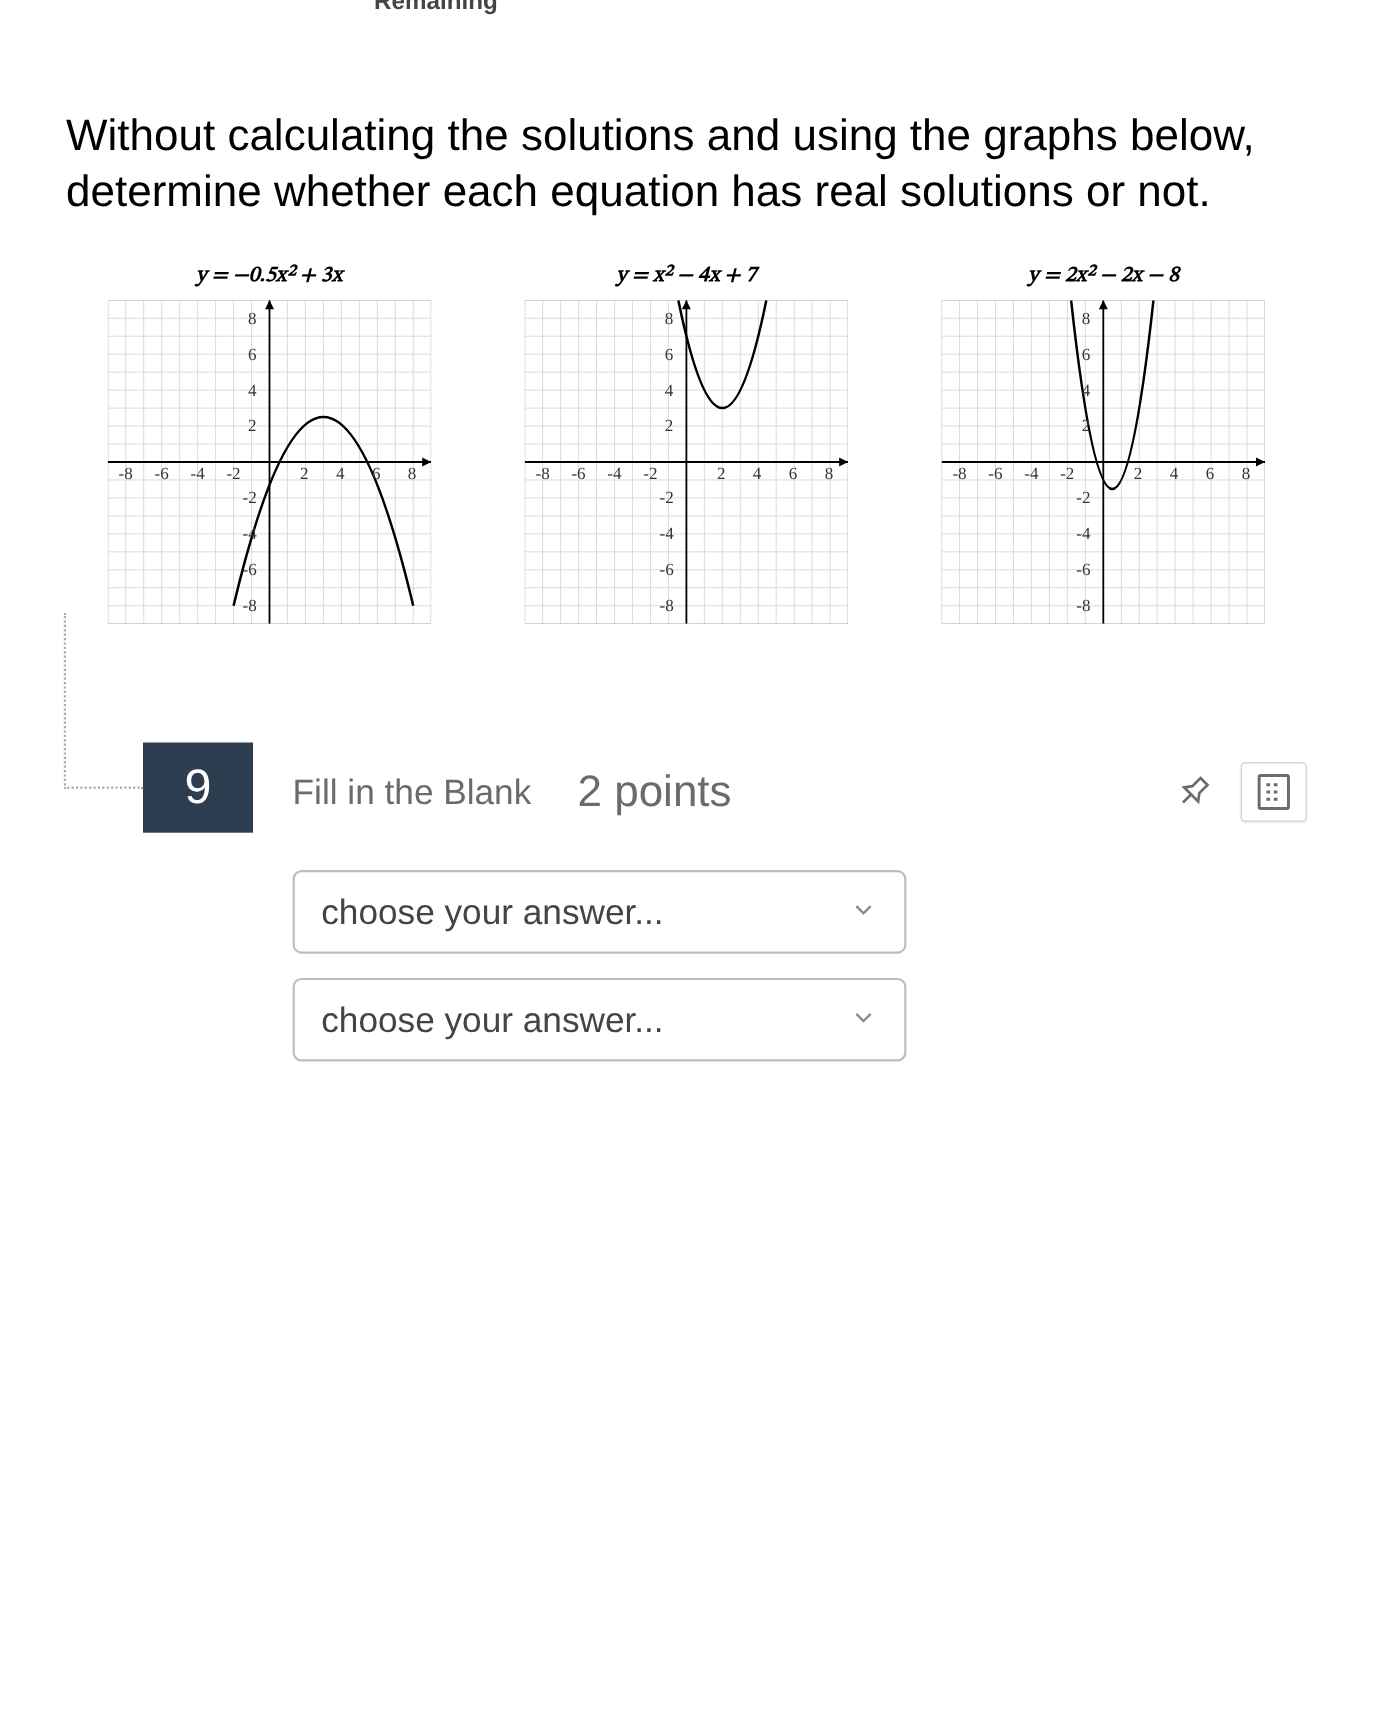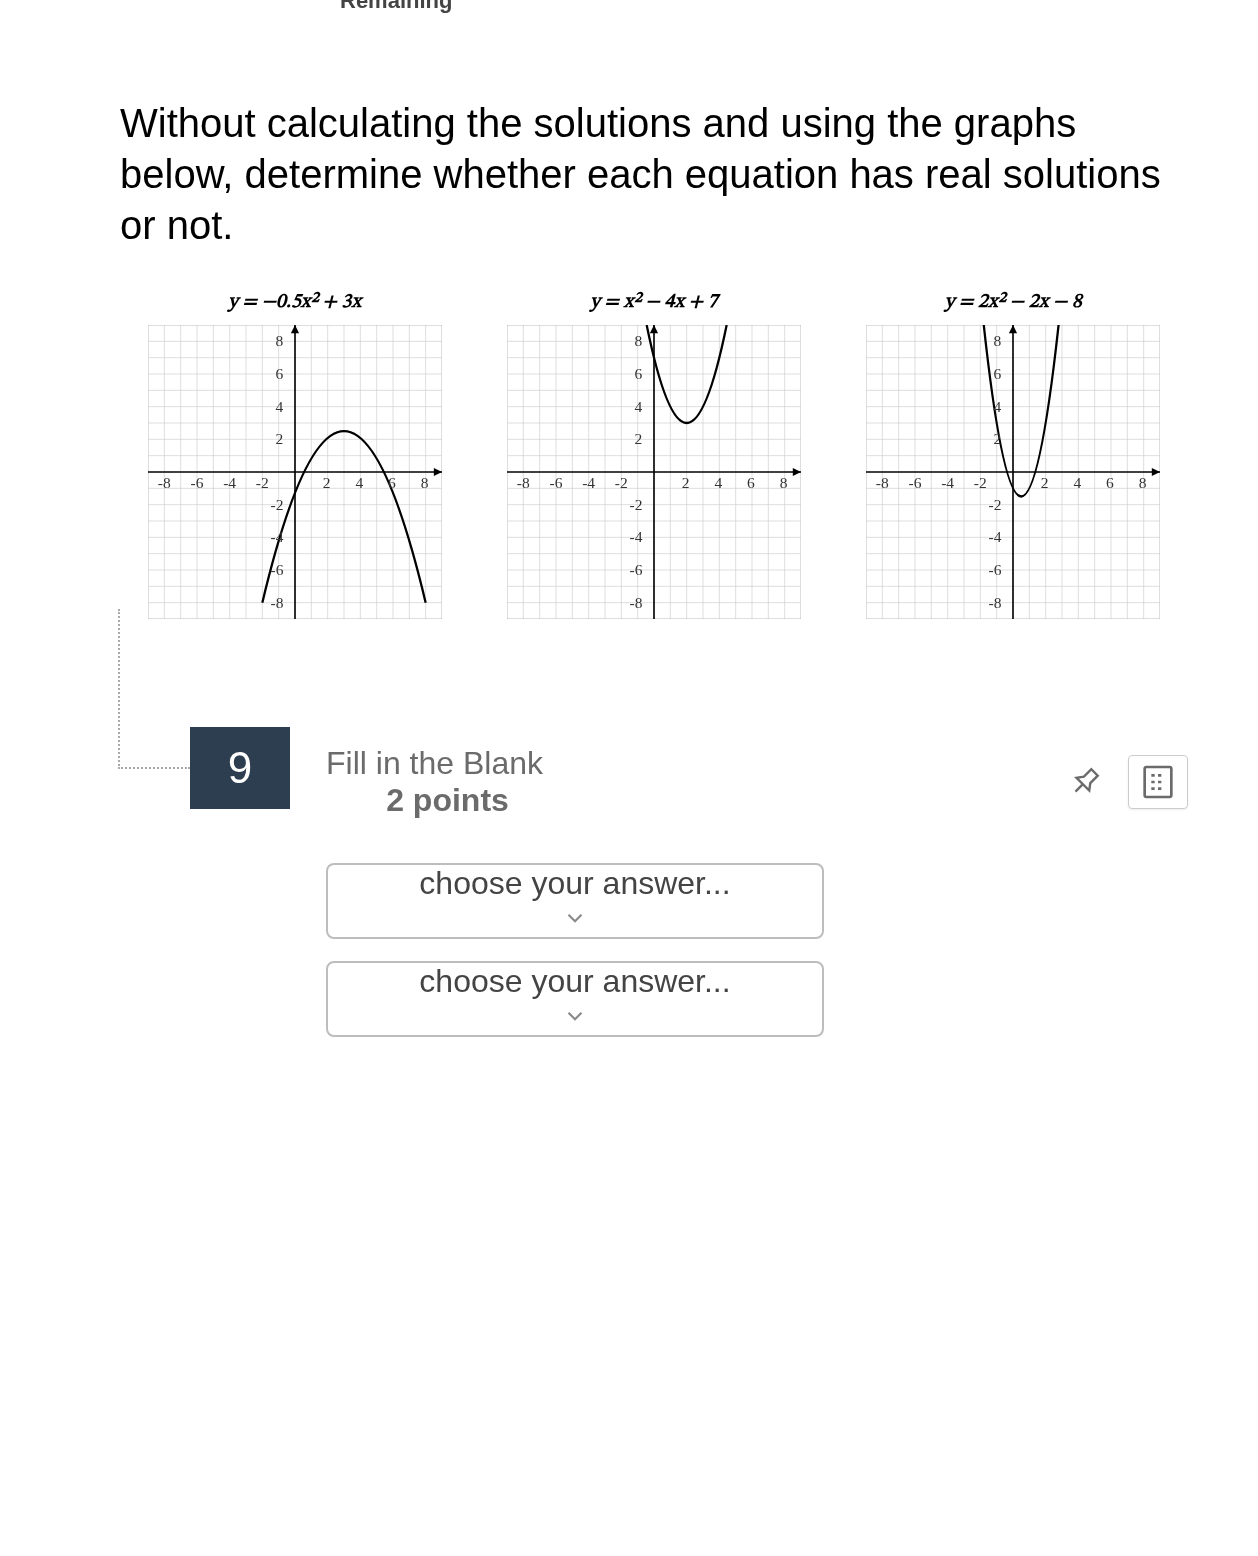--- a/index.html
+++ b/index.html
@@ -16,21 +16,21 @@
   }
   .topbar-fragment .remaining {
     position: absolute;
     left: 340px;
     top: -12px;
     font-size: 22px;
     font-weight: 700;
     color: #444;
   }
   .content {
-    padding: 70px 70px 40px 120px;
+    padding: 70px 70px 40px 60px;
   }
   .prompt {
     font-size: 40px;
     line-height: 1.28;
     font-weight: 400;
     color: #000;
     margin-bottom: 38px;
   }
   .graph-row {
     display: flex;
@@ -105,26 +105,25 @@
     display: flex;
     align-items: center;
     justify-content: space-between;
     margin-bottom: 44px;
   }
   .qtype {
     font-size: 32px;
     color: #6b6b6b;
   }
   .qpoints {
-    font-size: 32px;
+    font-size: 40px;
     color: #6b6b6b;
-    margin-left: 26px;
-    font-weight: bold;
-  }
-  .qheader-left { display: flex; align-items: center; flex-direction: column; }
+    margin-left: 42px;
+  }
+  .qheader-left { display: flex; align-items: center; }
   .qheader-right { display: flex; align-items: center; gap: 20px; }
   .pin-icon, .rubric-icon {
     width: 46px;
     height: 46px;
     display: inline-flex;
     align-items: center;
     justify-content: center;
     color: #6b6b6b;
   }
   .rubric-icon {
@@ -144,34 +143,33 @@
   }
   .qeq {
     font-family: "Cambria Math", "STIX Two Math", "Times New Roman", serif;
     font-size: 42px;
     margin-bottom: 22px;
     letter-spacing: 1px;
   }
   .qeq .ital { font-style: italic; }
   .qeq sup { font-size: 0.65em; vertical-align: super; }
   .dropdown {
-    width: 498px;
+    width: 558px;
     height: 76px;
     border: 2px solid #bdbdbd;
     border-radius: 8px;
     display: flex;
     align-items: center;
     justify-content: space-between;
     padding: 0 24px;
     font-size: 32px;
     color: #444;
     margin-bottom: 22px;
     background: #fff;
     cursor: pointer;
-    flex-direction: column;
   }
   .chevron {
     color: #8a8a8a;
   }
 </style>
 </head>
 <body>
 
 <div class="topbar-fragment">
   <span class="remaining">Remaining</span>

